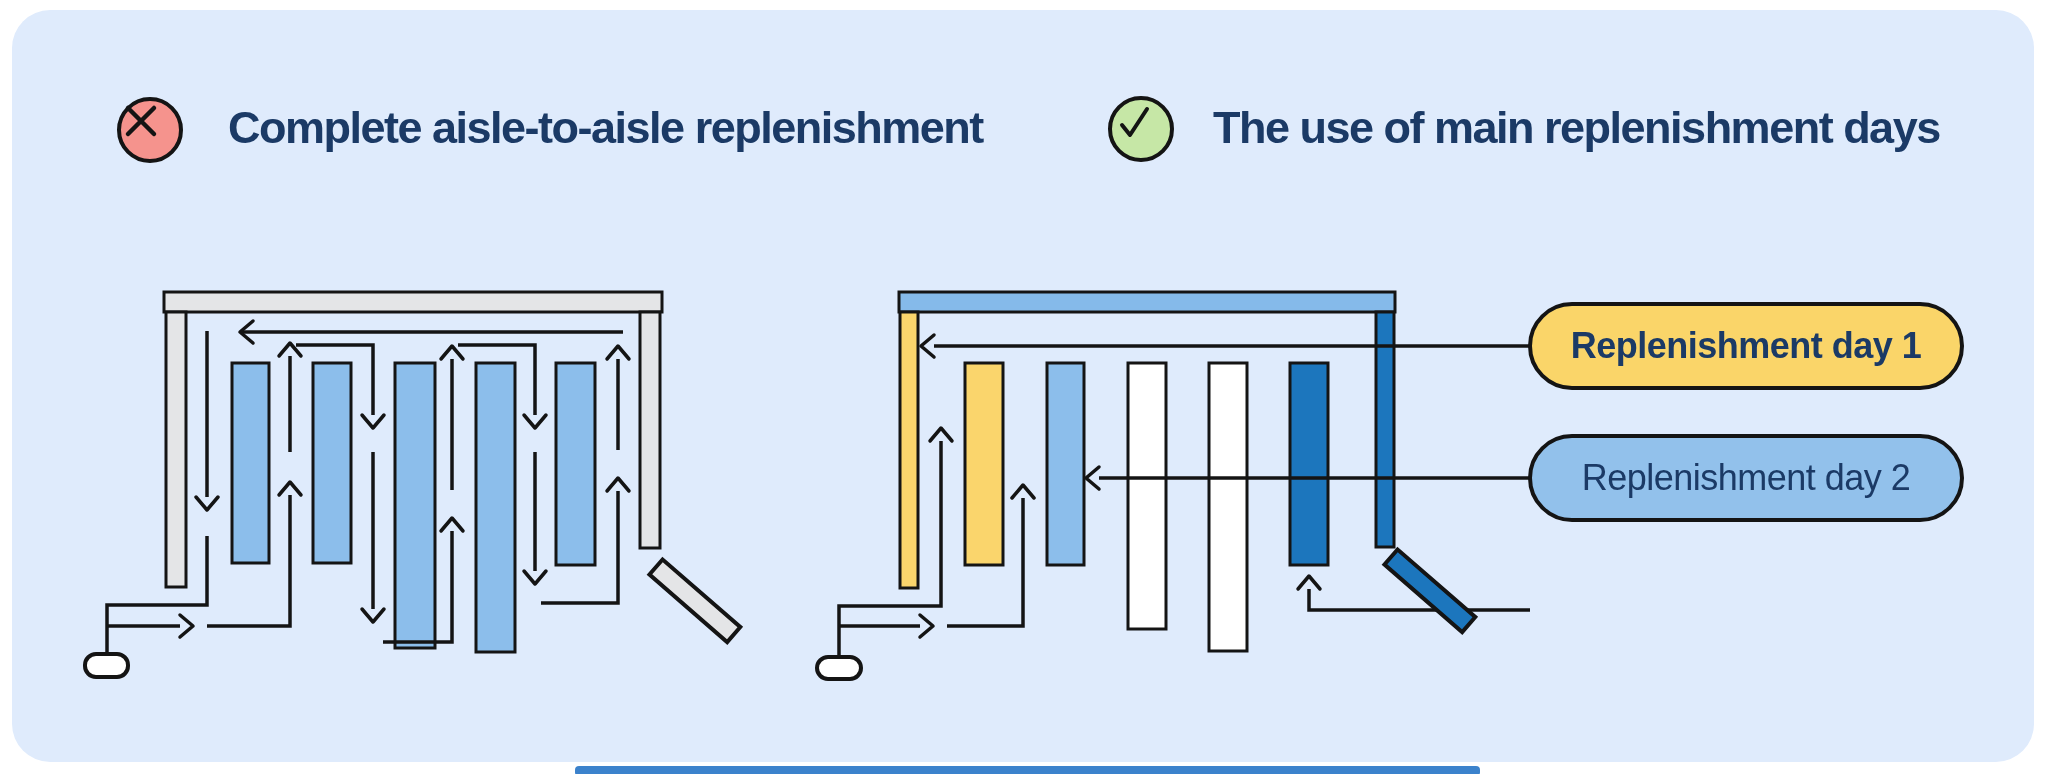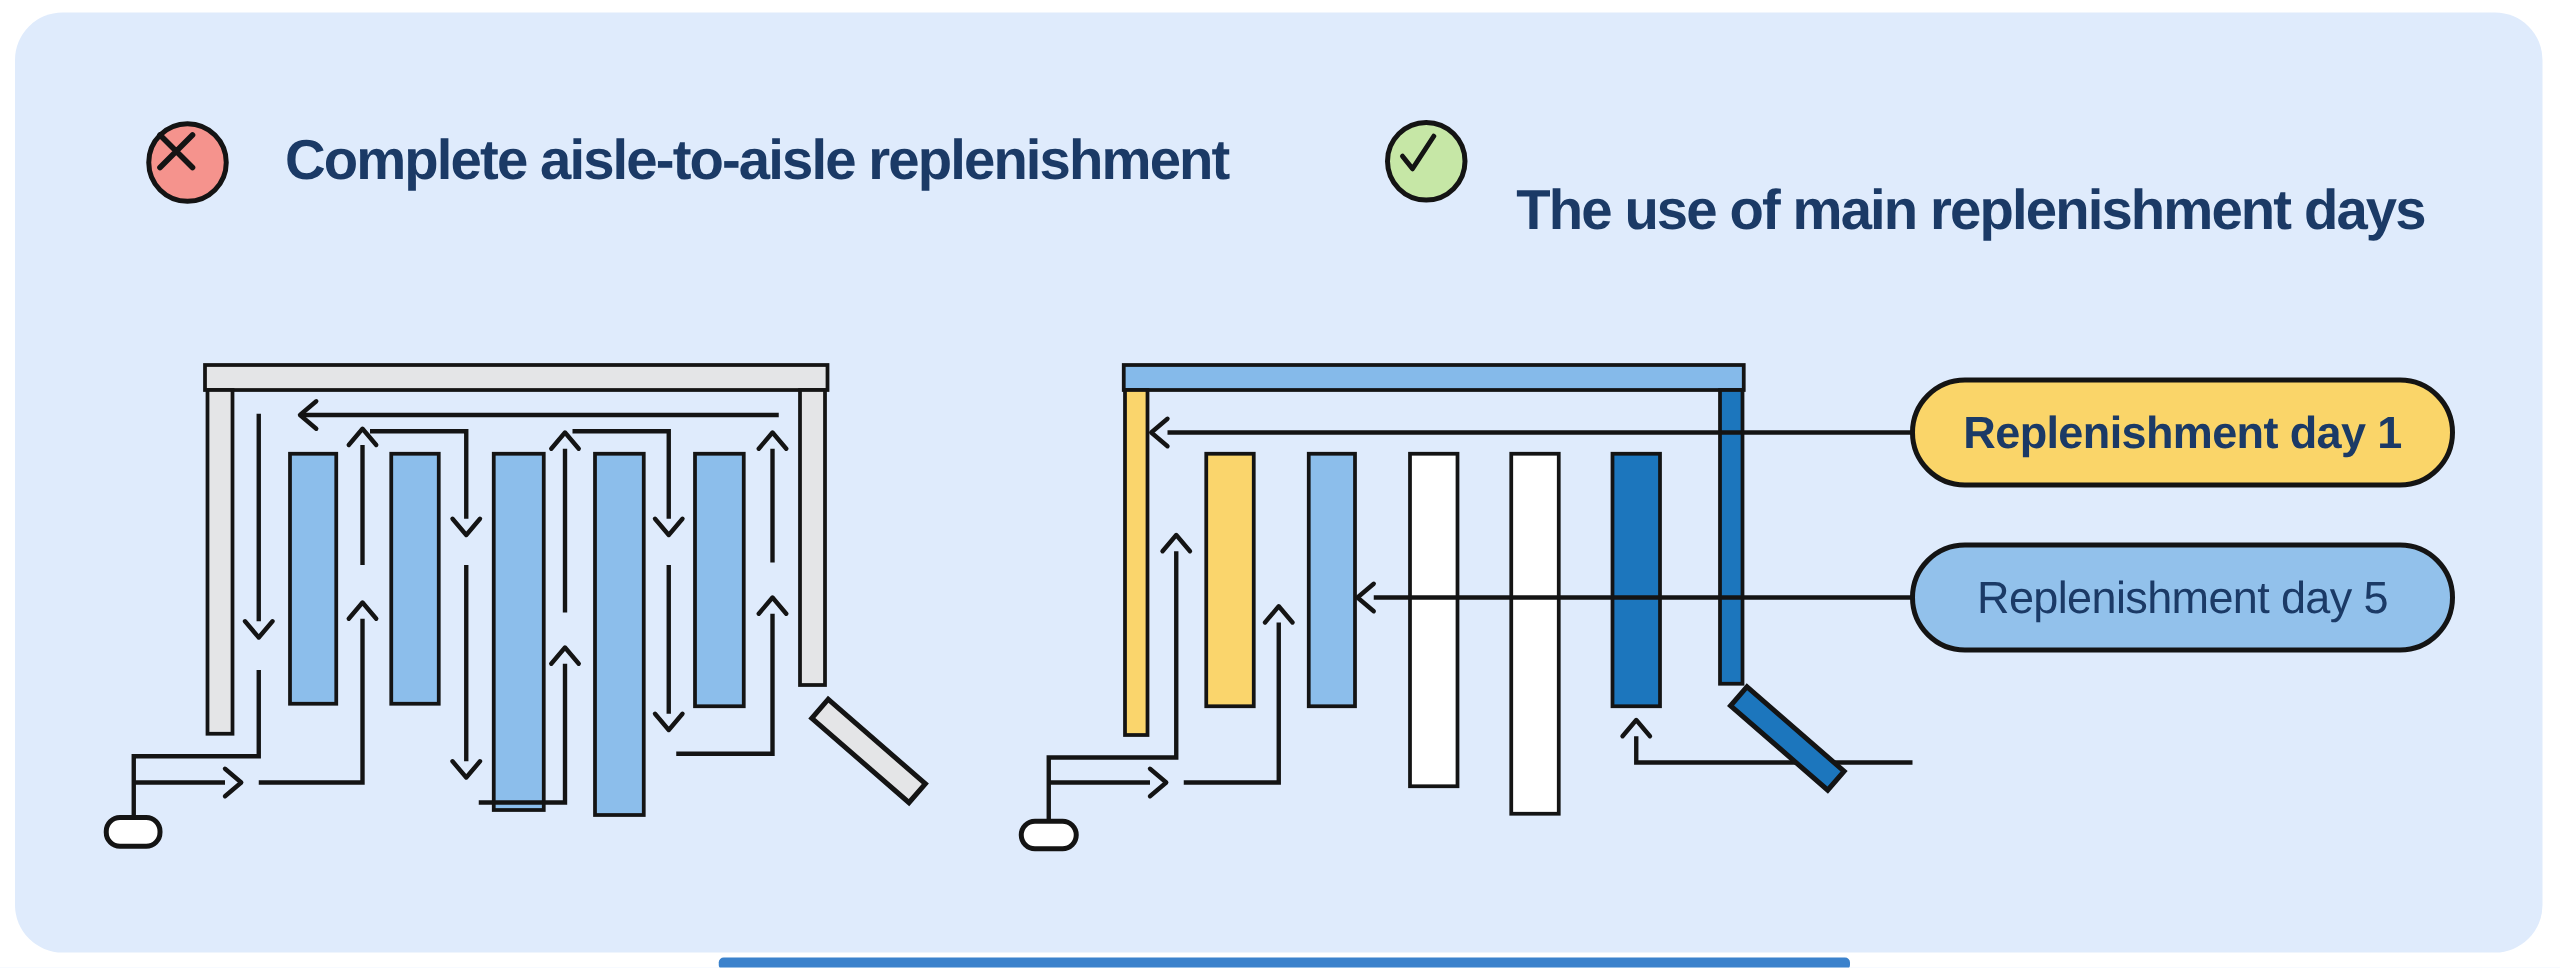--- a/index.html
+++ b/index.html
@@ -8,21 +8,21 @@
   .card{position:absolute;left:12px;top:10px;width:2022px;height:752px;
     border-radius:38px;background:var(--card_bg);}
   .icon-circle{position:absolute;width:66px;height:66px;border-radius:50%;
     border:4.5px solid var(--outline);box-sizing:border-box;
     display:flex;align-items:center;justify-content:center;}
   #icon-no{left:117px;top:97px;background:var(--red_icon);}
   #icon-yes{left:1108px;top:96px;background:var(--green_icon);}
   .headline{position:absolute;color:var(--navy);font-weight:bold;
     font-size:45px;line-height:57px;letter-spacing:-1.5px;white-space:nowrap;}
   #headline-left{left:228px;top:99px;}
-  #headline-right{left:1213px;top:99px;margin-top:40px;}
+  #headline-right{left:1213px;top:99px;}
   .pill{position:absolute;left:1528px;width:436px;height:88px;box-sizing:border-box;
     border:4px solid var(--outline);border-radius:44px;
     display:flex;align-items:center;justify-content:center;
     font-size:36px;letter-spacing:-0.5px;color:var(--navy);white-space:nowrap;}
   #pill-day1{top:302px;background:var(--pill_yellow);font-weight:bold;}
   #pill-day2{top:434px;background:var(--pill_blue);}
   #pill-day5{top:566px;background:var(--pill_dark);color:#fff;}
   svg{position:absolute;left:0;top:0;}
   .ln{stroke:var(--outline);stroke-width:3.5;fill:none;}
   .hd{stroke:var(--outline);stroke-width:3.5;fill:none;stroke-linecap:round;stroke-linejoin:round;}
@@ -132,14 +132,14 @@
       <g transform="translate(1391,557) rotate(41)">
         <rect x="0" y="-10" width="103" height="20" fill="var(--dark_blue)" stroke="var(--outline)" stroke-width="4"></rect>
       </g>
       <rect x="817" y="657" width="44" height="22" rx="11" fill="#fff" stroke="var(--outline)" stroke-width="4"></rect>
     </g>
 
     <rect x="575" y="766" width="905" height="10" rx="4" fill="var(--bottom_strip)"></rect>
   </svg>
 
   <div class="pill" id="pill-day1">Replenishment day 1</div>
-  <div class="pill" id="pill-day2">Replenishment day 5</div>
+  <div class="pill" id="pill-day2">Replenishment day 2</div>
 </div>
 
 </body></html>

